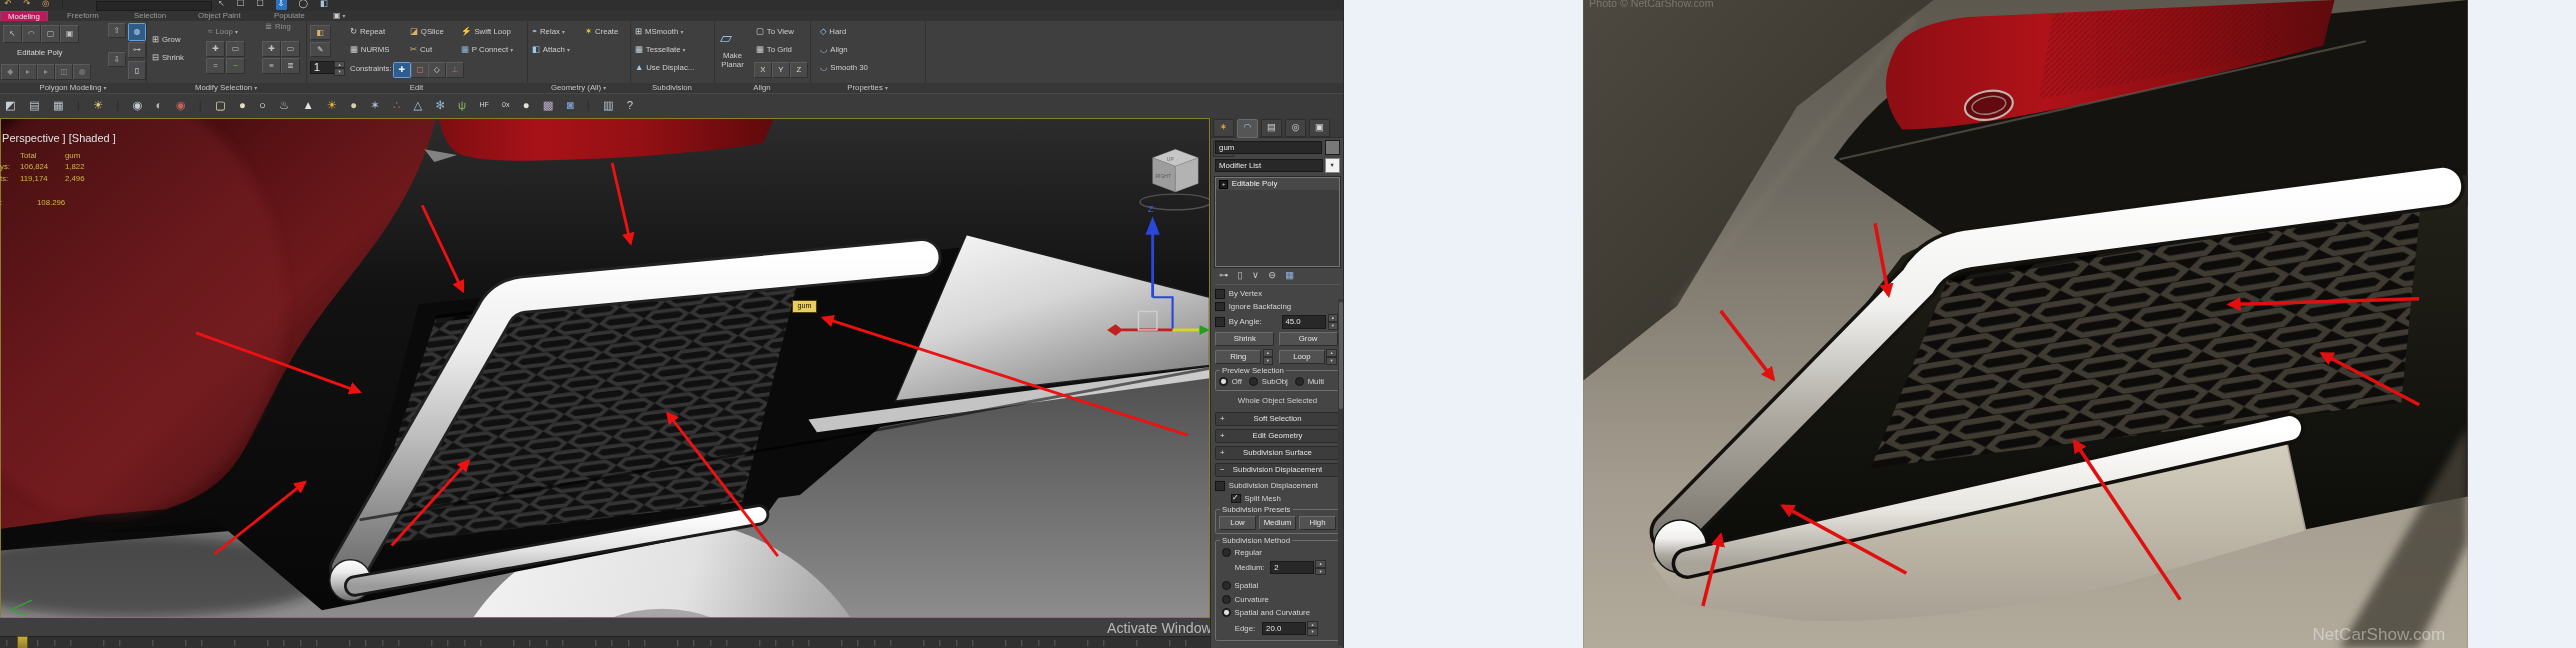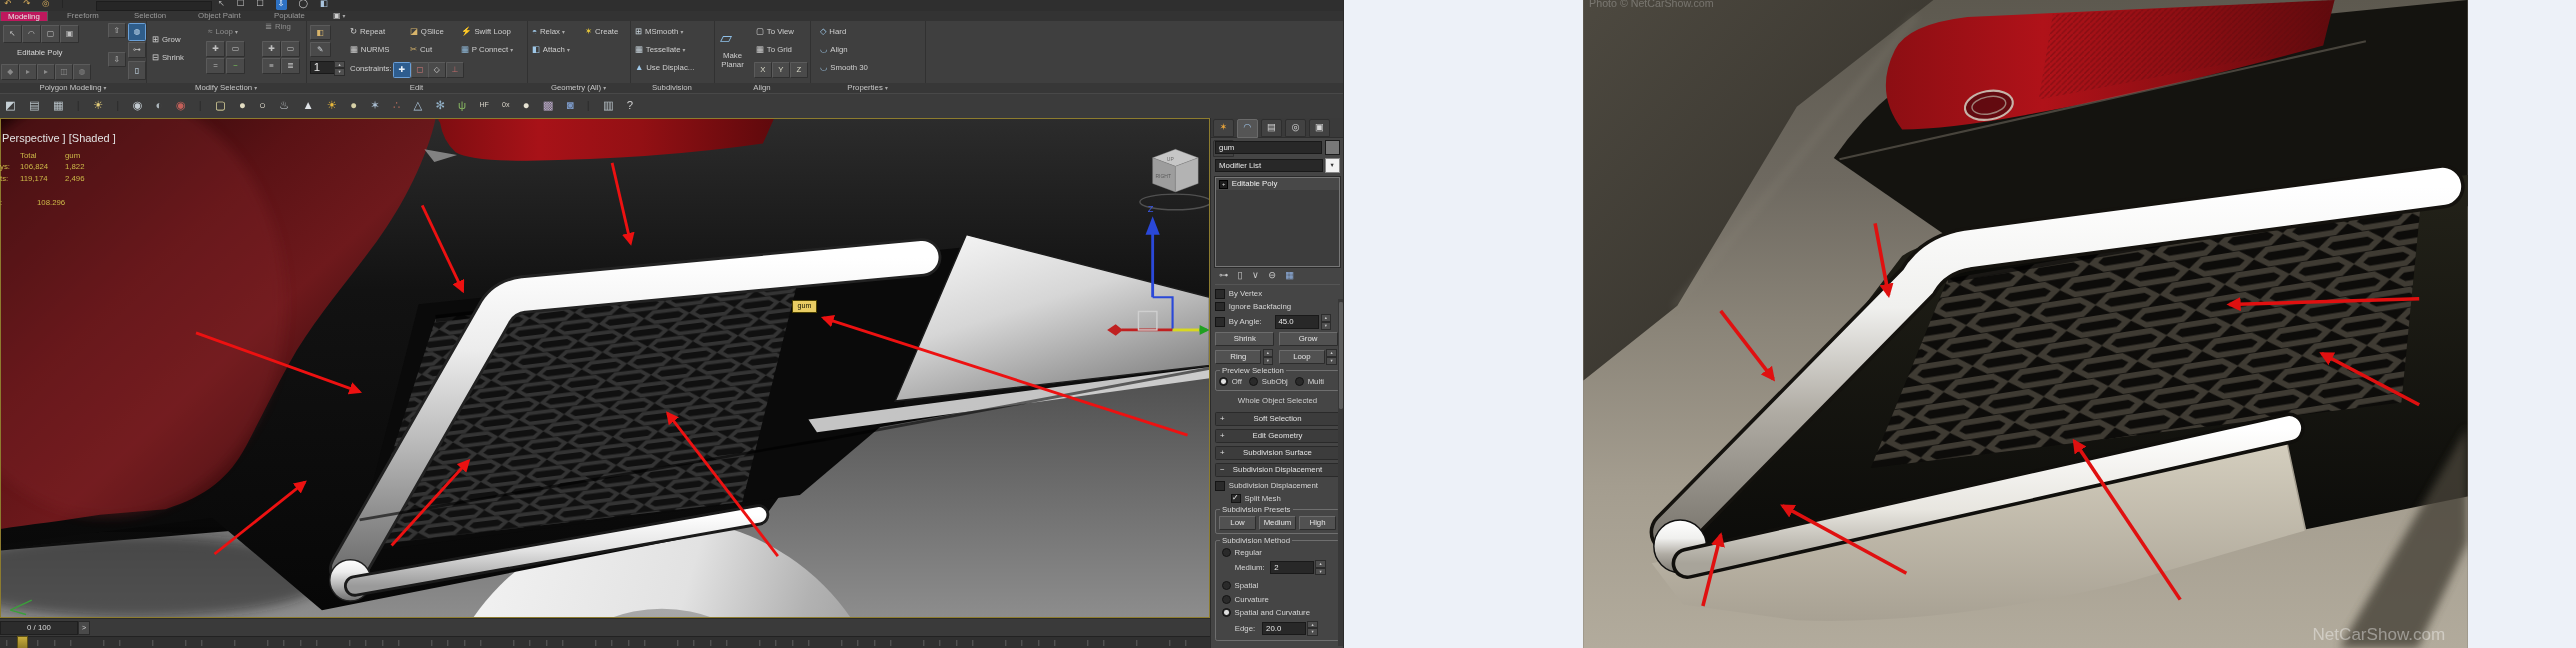--- a/index.html
+++ b/index.html
@@ -394,24 +394,20 @@
   <div class="stat" style="left:65px;top:162px">1,822</div>
   <div class="stat" style="left:0;top:174px">ts:</div>
   <div class="stat" style="left:20px;top:174px">119,174</div>
   <div class="stat" style="left:65px;top:174px">2,496</div>
   <div class="stat" style="left:0;top:198px">:</div>
   <div class="stat" style="left:37px;top:198px">108.296</div>
   <div class="r tooltip">gum</div>
   <div class="r wmark1">Activate Windows</div>
   <div class="r wmark2">Go to Settings to activate Windows.</div>
 
-  <div class="r tl">
-    <div class="frame">0 / 100</div>
-    <div class="fnext">&gt;</div>
-  </div>
   <div class="r track"></div>
   <div class="r slider"></div>
 
   <div class="r cpanel">
     <div class="ptabs">
       <span class="ptab" style=";color:#e8a43a">✶</span>
       <span class="ptab active" style=";color:#9fc4e8">◠</span>
       <span class="ptab">▤</span>
       <span class="ptab">◎</span>
       <span class="ptab">▣</span>
@@ -442,21 +438,21 @@
       <span class="cb"></span>
       <span>By Vertex</span>
     </div>
     <div class="cprow">
       <span class="cb"></span>
       <span>Ignore Backfacing</span>
     </div>
     <div class="cprow">
       <span class="cb"></span>
       <span>By Angle:</span>
-      <div class="field" style="width:37px;margin-left:13px">45.0</div>
+      <div class="field" style="width:37px;margin-left:20px">45.0</div>
       <span class="spin">
           <i>▴</i>
           <i>▾</i>
         </span>
     </div>
     <div class="cprow">
       <div class="btn3" style="width:57px">Shrink</div>
       <div class="btn3" style="width:57px;margin-left:4.3px">Grow</div>
     </div>
     <div class="cprow">

